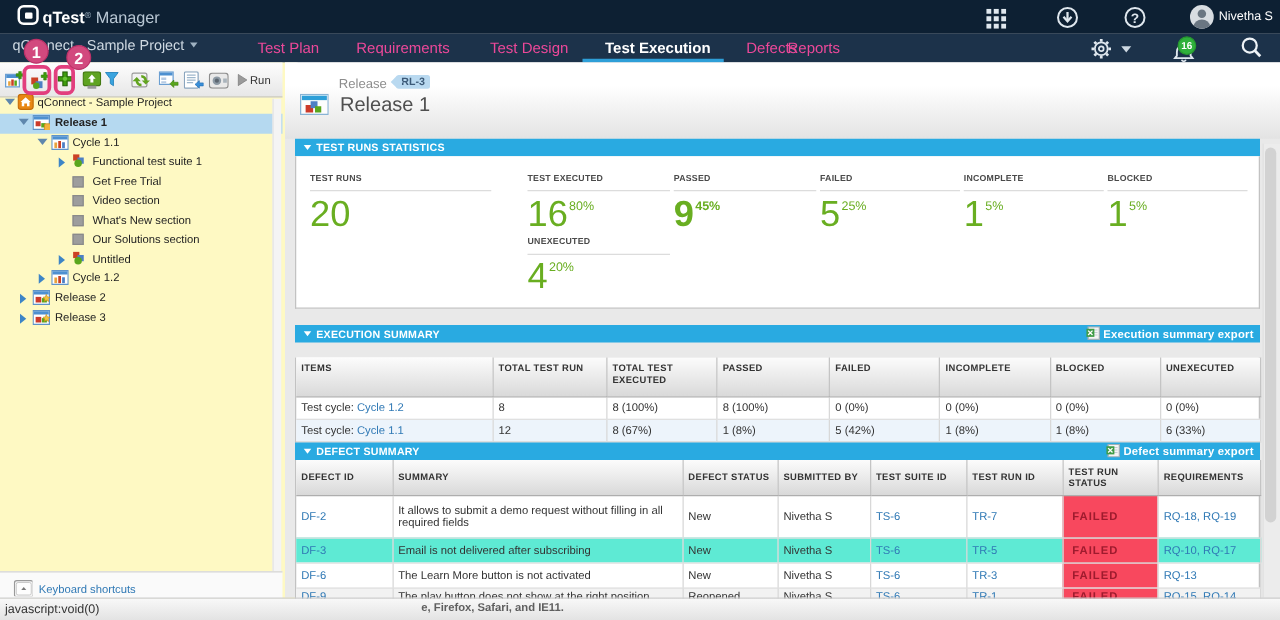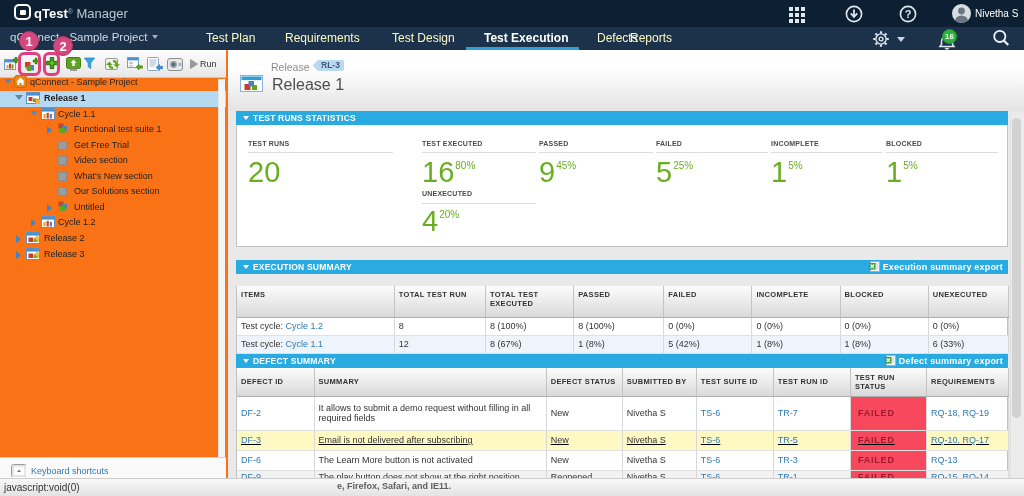--- a/index.html
+++ b/index.html
@@ -3,26 +3,26 @@
 <meta charset="utf-8">
 <style>
   * { margin:0; padding:0; box-sizing:border-box; }
   html,body { width:1024px; height:496px; overflow:hidden; }
   body { font-family:"Liberation Sans",sans-serif; position:relative; background:#e9e9e9; }
   .abs { position:absolute; }
 
   
   #topbar { left:0; top:0; width:1024px; height:27px; background:#0d2033; }
   #navbar { left:0; top:27px; width:1024px; height:23px; background:#1c324a; }
-  .tab { position:absolute; top:0; height:23px; line-height:22px; color:#fef9c3; font-size:12px; }
+  .tab { position:absolute; top:0; height:23px; line-height:22px; color:#ec4899; font-size:12px; }
   .tab.active { color:#ffffff; font-weight:bold; }
   #tabline { position:absolute; left:466px; top:20px; width:113px; height:3px; background:#2e9fd8; }
 
   
-  #sidebar { left:0; top:50px; width:238px; height:430px; background:#f97316; border-right:1px solid #a9a9a9; }
+  #sidebar { left:0; top:50px; width:238px; height:430px; background:#fef9c3; border-right:1px solid #a9a9a9; }
   #toolbar { left:0; top:0; width:226px; height:28px; background:linear-gradient(#fdfdfd,#e7e7e7); border-bottom:1px solid #c6c6c6; }
   .trow { position:absolute; left:0; width:226px; height:16px; font-size:9px; color:#222; white-space:nowrap; }
   .trow .lbl { position:absolute; top:3px; }
   .arr { position:absolute; width:0; height:0; top:5px; }
   .arr.down { border-left:4px solid transparent; border-right:4px solid transparent; border-top:5px solid #5f87ad; }
   .arr.right { border-top:4px solid transparent; border-bottom:4px solid transparent; border-left:5px solid #3d85c6; }
   .ticon { position:absolute; top:1px; width:14px; height:13px; }
   .graysq { position:absolute; top:4px; width:9px; height:9px; background:#9d9d9d; border:1px solid #8a8a8a; }
   #treesel { left:0; top:41px; width:226px; height:16px; background:#b5d9f0; }
   #sbfooter { left:0; top:407px; width:226px; height:22px; border-top:1px solid #d4d4d4; background:#fafafa; }
@@ -336,21 +336,21 @@
     <div class="statlbl" style="left:11px;top:15px;">TEST RUNS</div>
     <div class="statline" style="left:11px;top:27px;width:145px;"></div>
     <div class="statnum" style="left:11px;top:35.5px;">20</div>
 
     <div class="statlbl" style="left:185px;top:15px;">TEST EXECUTED</div>
     <div class="statline" style="left:185px;top:27px;width:114px;"></div>
     <div class="statnum" style="left:185px;top:35.5px;">16<span class="pct">80%</span></div>
 
     <div class="statlbl" style="left:302px;top:15px;">PASSED</div>
     <div class="statline" style="left:302px;top:27px;width:114px;"></div>
-    <div class="statnum" style="left:302px;top:35.5px;">9<span class="pct">45%</span></div>
+    <div class="statnum" style="left:302px;top:35.5px;font-weight:bold;">9<span class="pct">45%</span></div>
 
     <div class="statlbl" style="left:419px;top:15px;">FAILED</div>
     <div class="statline" style="left:419px;top:27px;width:112px;"></div>
     <div class="statnum" style="left:419px;top:35.5px;">5<span class="pct">25%</span></div>
 
     <div class="statlbl" style="left:534px;top:15px;">INCOMPLETE</div>
     <div class="statline" style="left:534px;top:27px;width:112px;"></div>
     <div class="statnum" style="left:534px;top:35.5px;">1<span class="pct">5%</span></div>
 
     <div class="statlbl" style="left:649px;top:15px;">BLOCKED</div>
@@ -451,21 +451,21 @@
       <tr style="height:34px;">
             <td><a>DF-2</a></td>
             <td>It allows to submit a demo request without filling in all required fields</td>
             <td>New</td>
             <td>Nivetha S</td>
             <td><a>TS-6</a></td>
             <td><a>TR-7</a></td>
             <td class="failed">FAILED</td>
             <td><a>RQ-18, RQ-19</a></td>
           </tr>
-      <tr style="height:20px;background:#fef9c3;text-decoration:underline;">
+      <tr style="height:20px;background:#5eead4;">
             <td><a>DF-3</a></td>
             <td>Email is not delivered after subscribing</td>
             <td>New</td>
             <td>Nivetha S</td>
             <td><a>TS-6</a></td>
             <td><a>TR-5</a></td>
             <td class="failed">FAILED</td>
             <td><a>RQ-10, RQ-17</a></td>
           </tr>
       <tr style="height:20px;">

